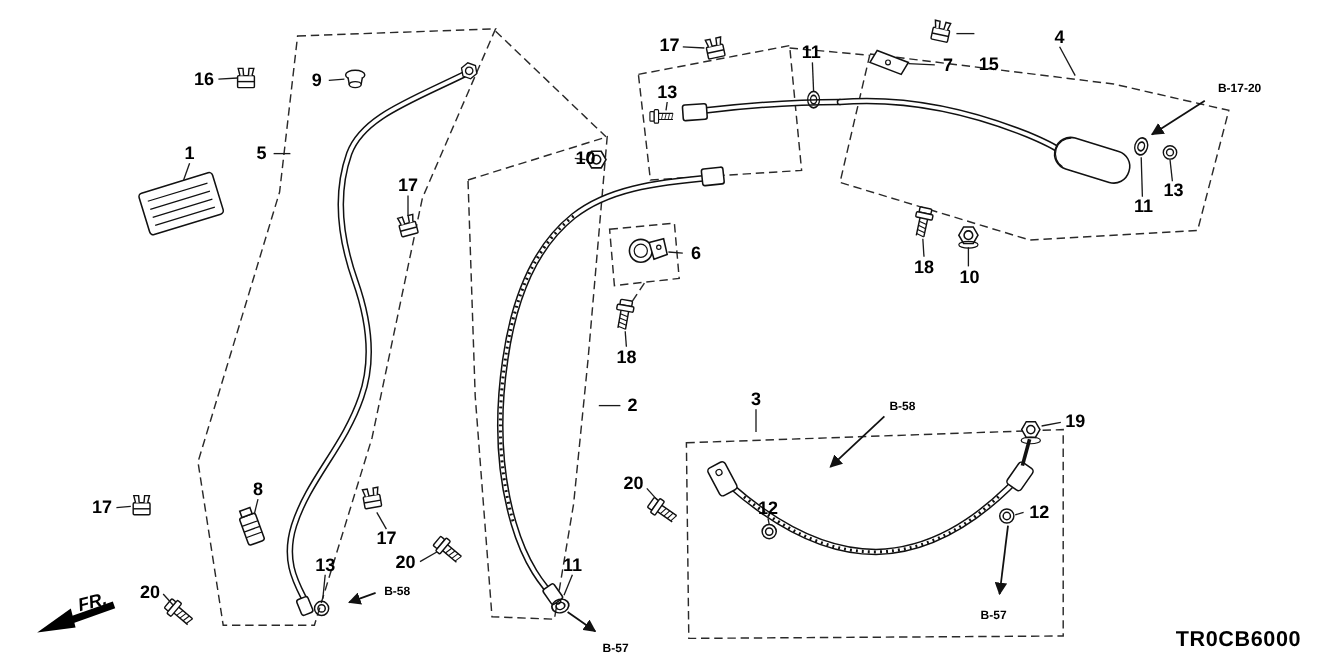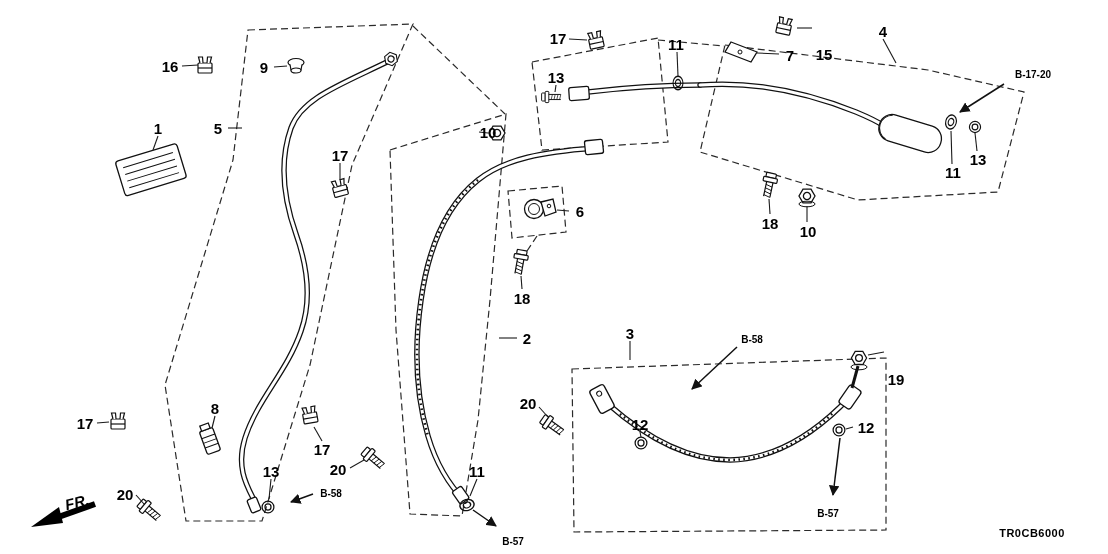--- a/index.html
+++ b/index.html
@@ -10,21 +10,21 @@
   .lead{fill:none;stroke:#1a1a1a;stroke-width:1.1;}
   .arrow{fill:none;stroke:#111;stroke-width:1.5;}
   .pipeO{fill:none;stroke:#111;stroke-width:5.5;stroke-linecap:round;}
   .pipeI{fill:none;stroke:#fff;stroke-width:3;stroke-linecap:round;}
   .hoseT{fill:none;stroke:#111;stroke-width:2.6;stroke-dasharray:1.6 3.4;stroke-linecap:butt;}
   .part{fill:#fff;stroke:#111;stroke-width:1.3;}
   .thin{fill:none;stroke:#111;stroke-width:1;}
   #label-layer{position:absolute;left:0;top:0;width:1108px;height:554px;pointer-events:none;}
   .callout{position:absolute;transform:translate(-50%,-50%);font-size:15px;font-weight:600;color:#000;white-space:nowrap;}
   .ref{position:absolute;transform:translate(-50%,-50%);font-size:10px;font-weight:800;color:#000;white-space:nowrap;}
-  .code{position:absolute;transform:translate(-50%,-50%);font-size:11px;font-weight:600;letter-spacing:.5px;color:#000;}
+  .code{position:absolute;transform:translate(-50%,-50%);font-size:18px;font-weight:600;letter-spacing:.5px;color:#000;}
   .fr{position:absolute;transform:translate(-50%,-50%) rotate(-14deg);font-size:15px;font-weight:800;font-style:italic;color:#000;}
 </style>
 </head>
 <body>
 
 <div id="stage">
 
 <svg id="diagram-svg" width="1108" height="554" viewBox="0 0 1108 554" xmlns="http://www.w3.org/2000/svg">
   <defs>
     <marker id="ah" viewBox="0 0 10 10" refX="9" refY="5" markerWidth="7" markerHeight="7" orient="auto-start-reverse">
@@ -221,21 +221,21 @@
       <div class="callout" style="left: 468px; top: 132px; margin-left: 20px;">10</div>
       <div class="callout" style="left: 340px; top: 155px;">17</div>
       <div class="callout" style="left: 978px; top: 159px;">13</div>
       <div class="callout" style="left: 953px; top: 172px;">11</div>
       <div class="callout" style="left: 580px; top: 211px;">6</div>
       <div class="callout" style="left: 770px; top: 223px;">18</div>
       <div class="callout" style="left: 808px; top: 231px;">10</div>
       <div class="callout" style="left: 522px; top: 298px;">18</div>
       <div class="callout" style="left: 527px; top: 338px;">2</div>
       <div class="callout" style="left: 630px; top: 333px;">3</div>
-      <div class="callout" style="left: 896px; top: 351px; margin-top: 28px;">19</div>
+      <div class="callout" style="left: 896px; top: 351px;">19</div>
       <div class="callout" style="left: 528px; top: 403px;">20</div>
       <div class="callout" style="left: 215px; top: 408px;">8</div>
       <div class="callout" style="left: 85px; top: 423px;">17</div>
       <div class="callout" style="left: 640px; top: 424px;">12</div>
       <div class="callout" style="left: 866px; top: 427px;">12</div>
       <div class="callout" style="left: 322px; top: 449px;">17</div>
       <div class="callout" style="left: 271px; top: 471px;">13</div>
       <div class="callout" style="left: 338px; top: 469px;">20</div>
       <div class="callout" style="left: 477px; top: 471px;">11</div>
       <div class="callout" style="left: 125px; top: 494px;">20</div>

